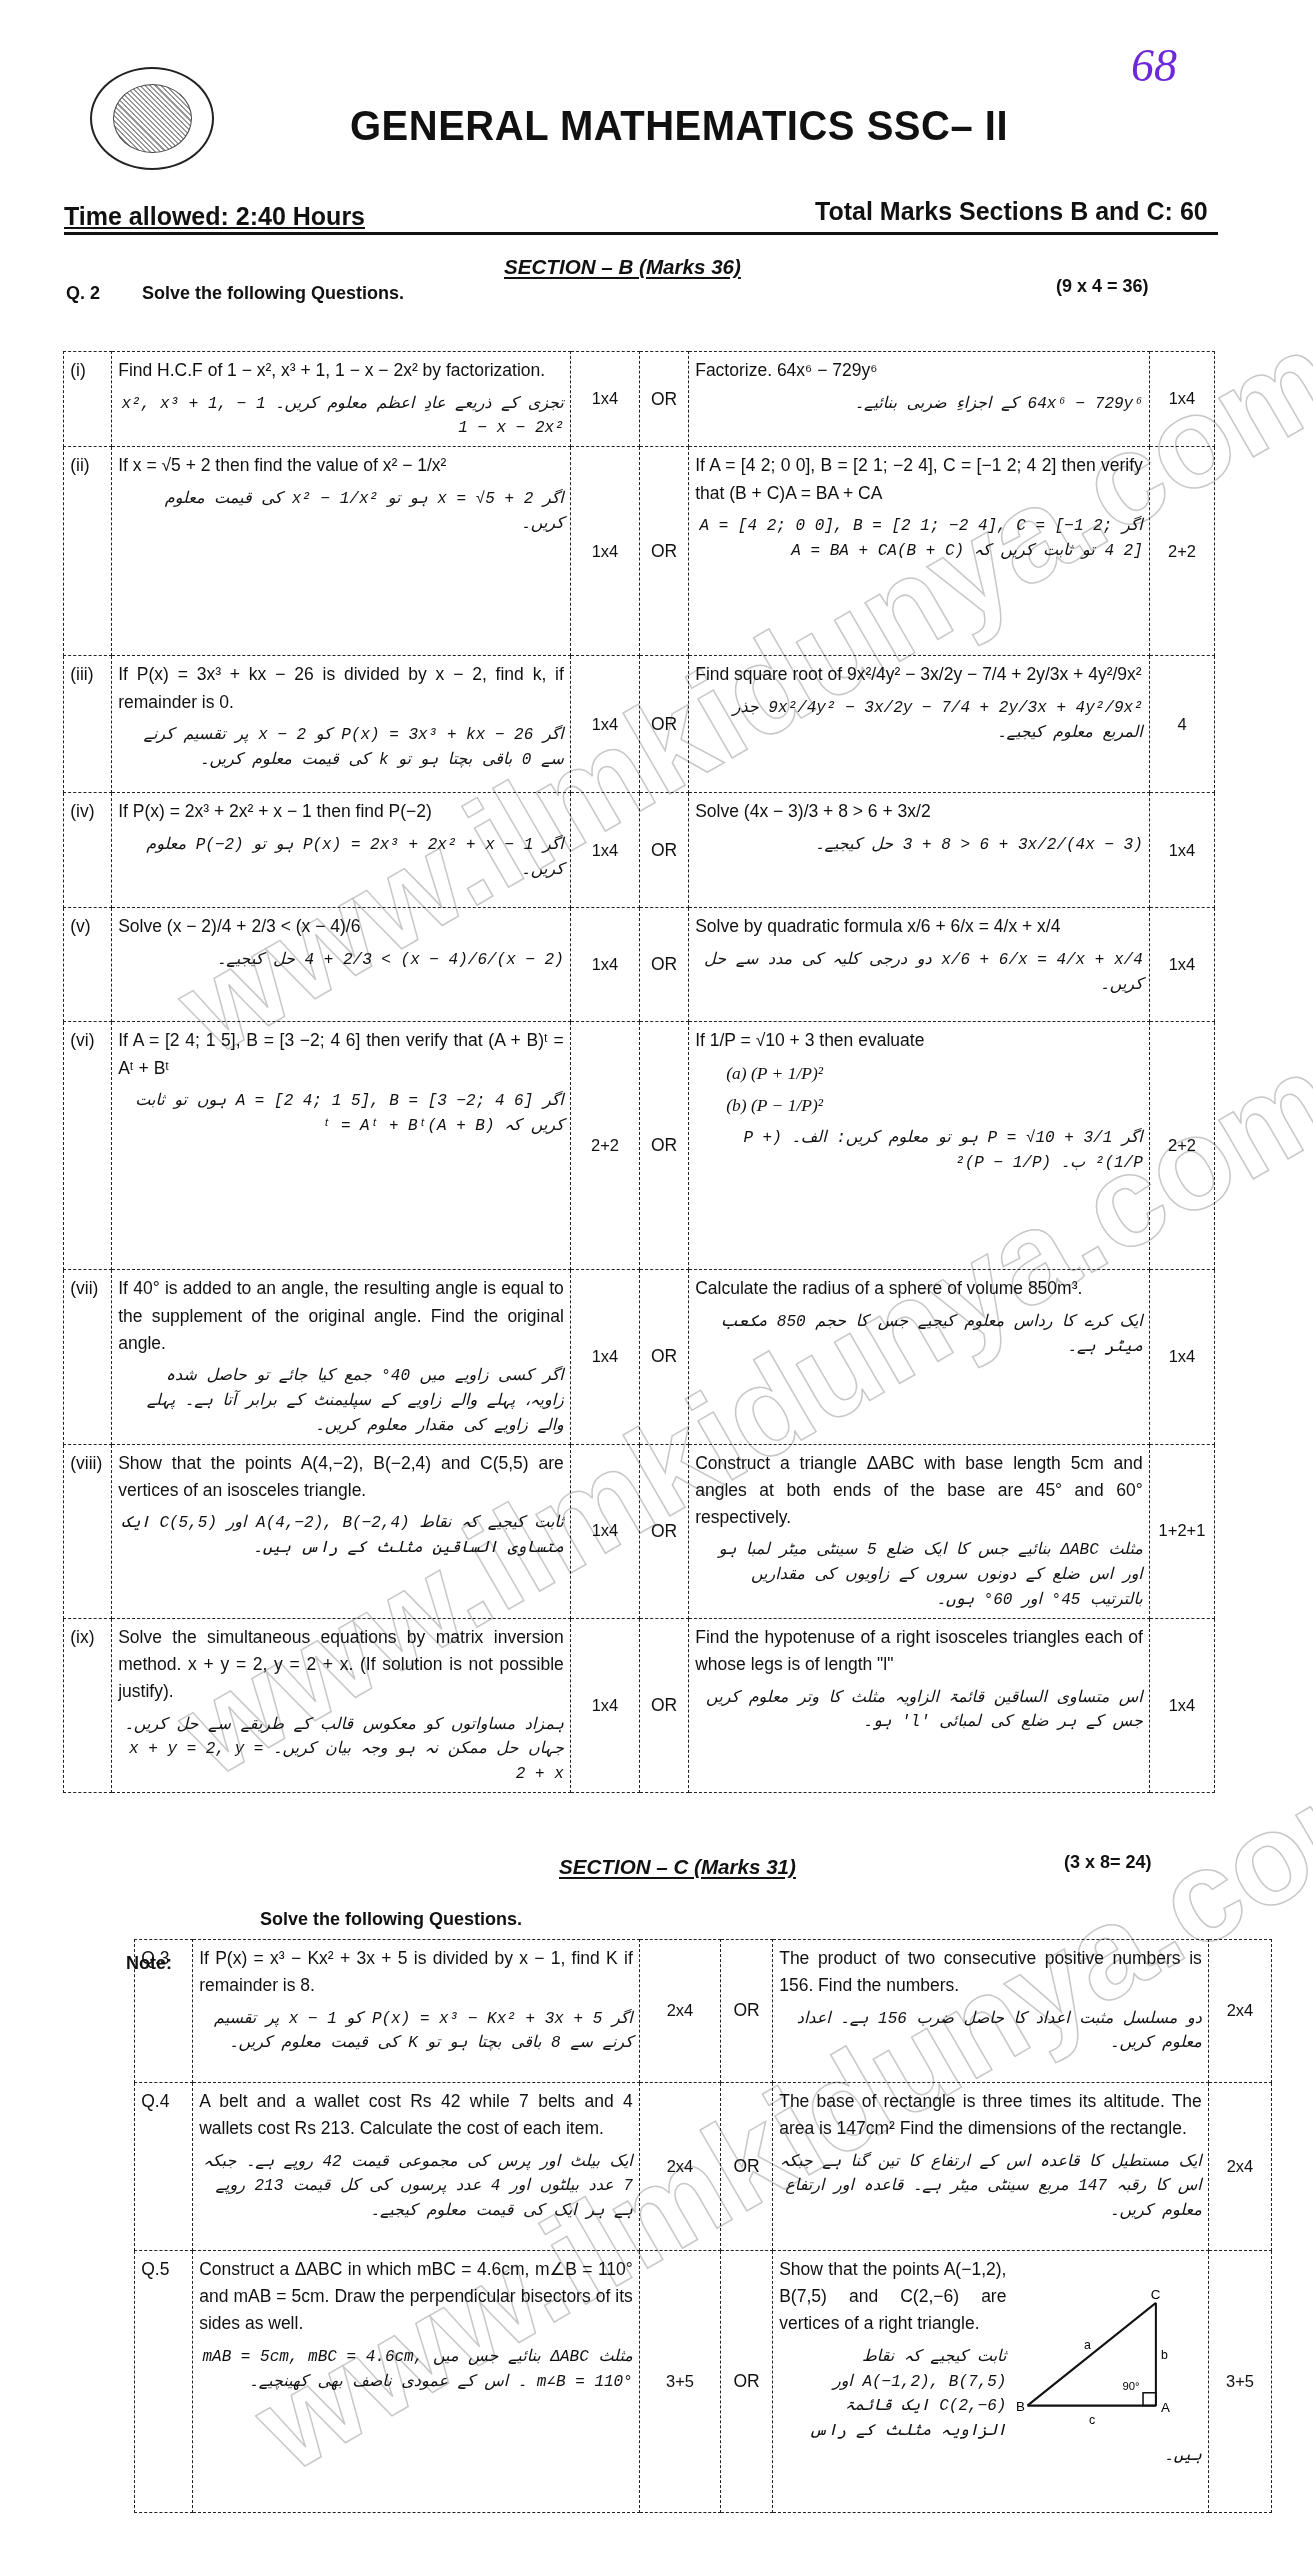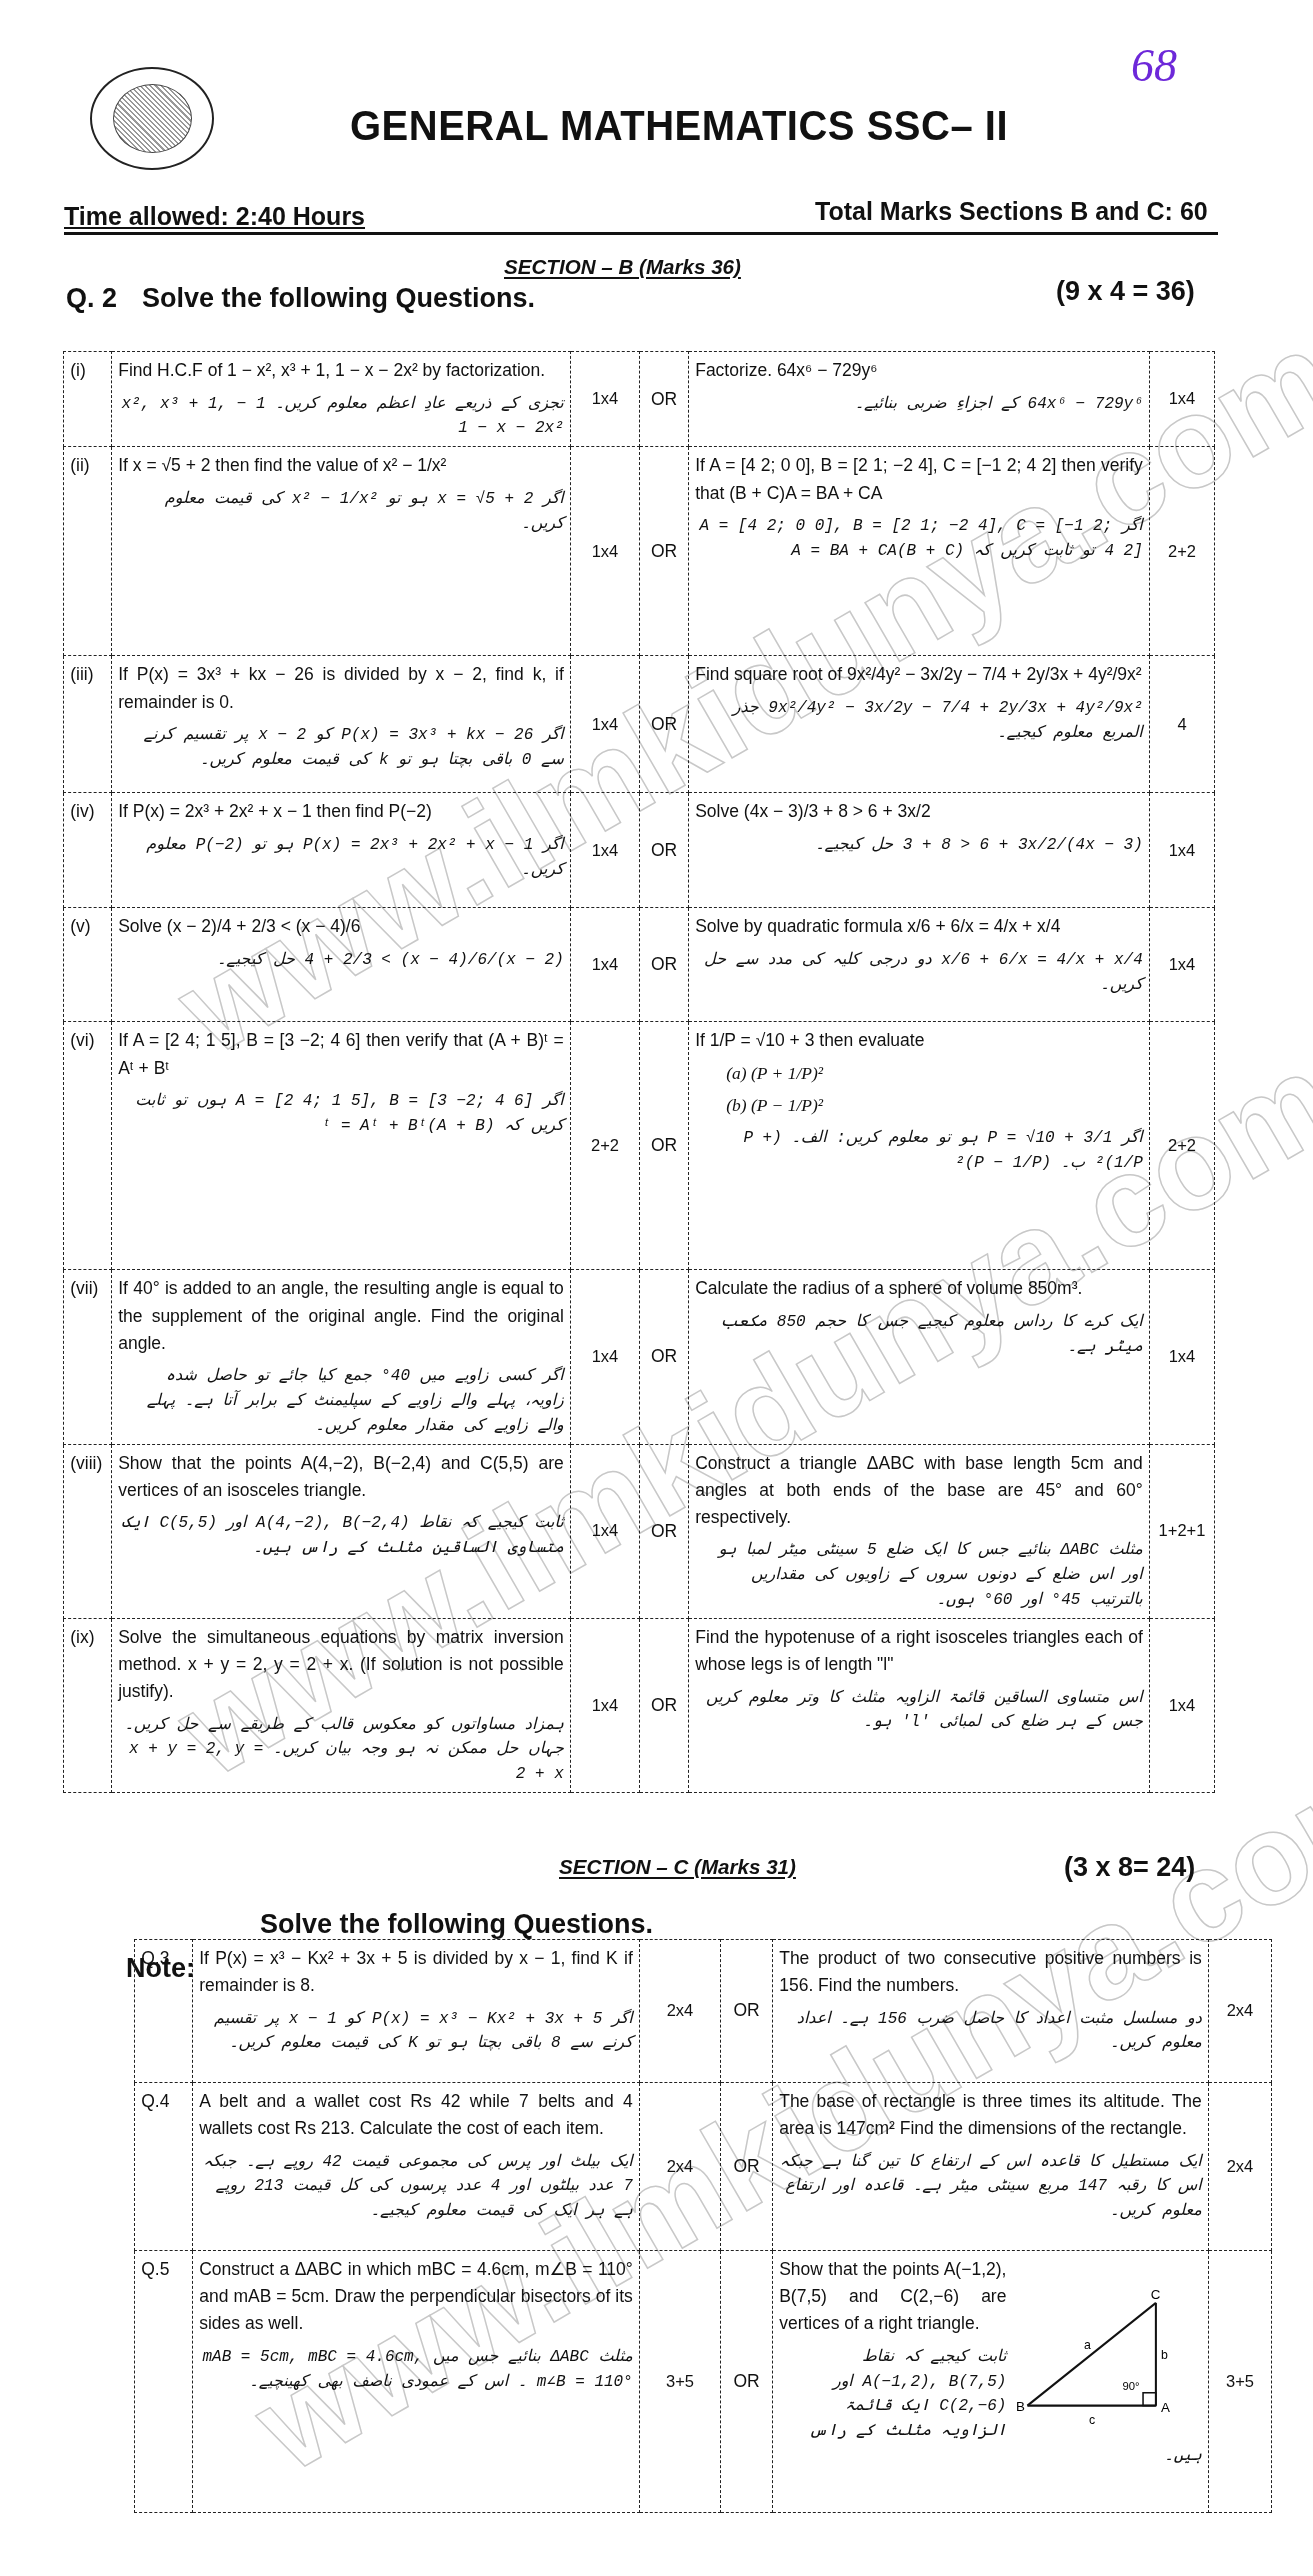--- a/index.html
+++ b/index.html
@@ -12,21 +12,21 @@
         background:repeating-linear-gradient(45deg,#999 0 1.5px,#fff 1.5px 3.6px);}
   .title{left:350px;top:103px;font-size:40px;font-weight:bold;letter-spacing:0.5px;
          font-family:"Liberation Sans",sans-serif;transform:scaleY(1.05);}
   .handwrite{left:1131px;top:39px;font-size:46px;font-family:Liberation Serif, serif;
          color:#6d28d9;font-style:italic;font-weight:lighter;}
   .hdr-row{left:64px;top:201px;width:1154px;height:31px;border-bottom:3.6px solid #111;}
   .time{left:0;top:1px;font-size:25px;font-weight:bold;}
   .total{right:10.3px;top:-4.1px;font-size:25px;font-weight:bold;}
   .sec-title{font-size:20.6px;font-weight:bold;font-style:italic;text-decoration:underline;
          text-underline-offset:3.1px;}
-  .q-line{font-size:27px;font-weight:bold;}
+  .q-line{font-size:18px;font-weight:bold;}
   table.qt{position:absolute;border-collapse:collapse;table-layout:fixed;}
   table.qt td{border:1px dashed #222;vertical-align:top;padding:5.2px 6.2px;
          font-size:17.5px;line-height:1.55;}
   table.qt td.num{font-size:17.5px;}
   table.qt td.mk{text-align:center;vertical-align:middle;font-size:16.5px;}
   table.qt td.or{text-align:center;vertical-align:middle;font-size:17.5px;}
   .en{display:block;}
   .ur{display:block;direction:rtl;font-family:Liberation Mono, monospace;
       font-style:italic;font-size:16px;margin-top:7.2px;color:#111;}
   .math{font-family:"Liberation Serif",serif;font-style:italic;}

